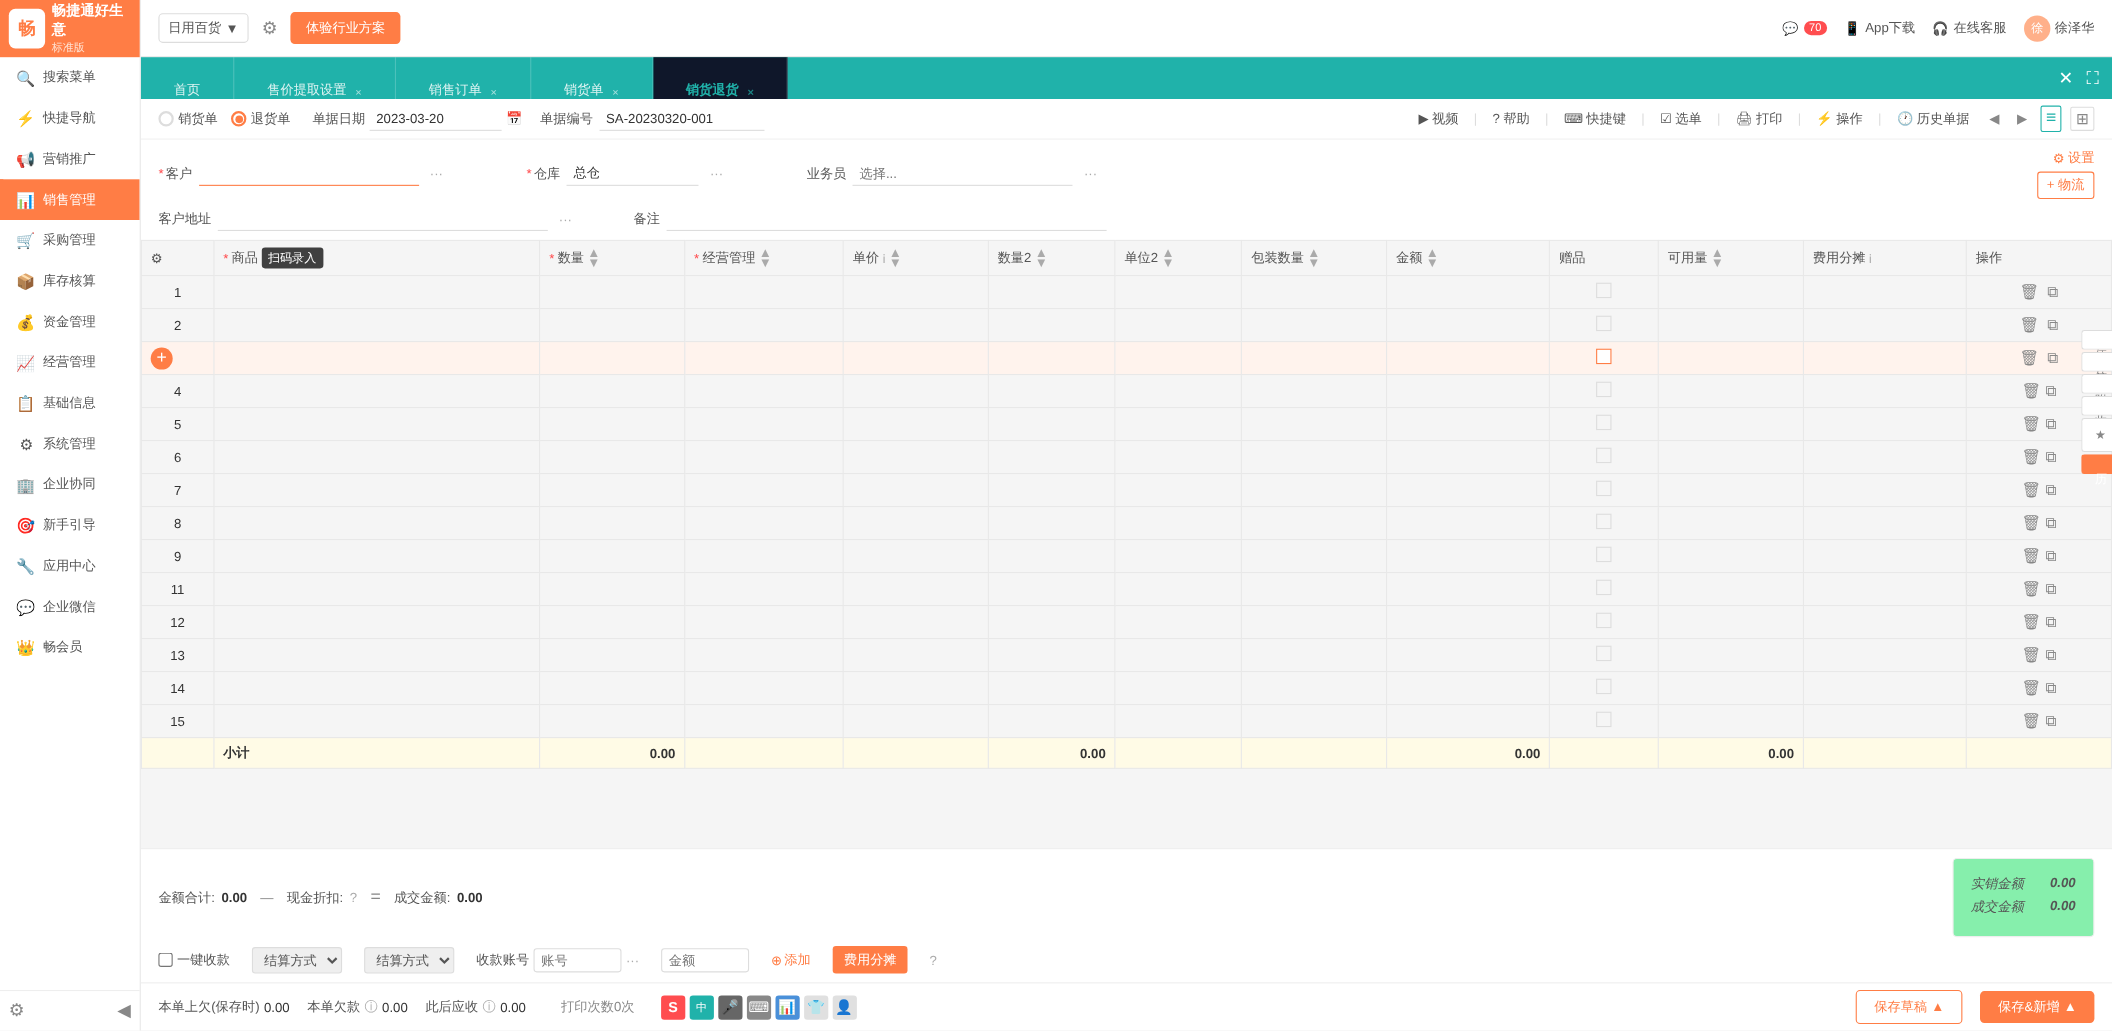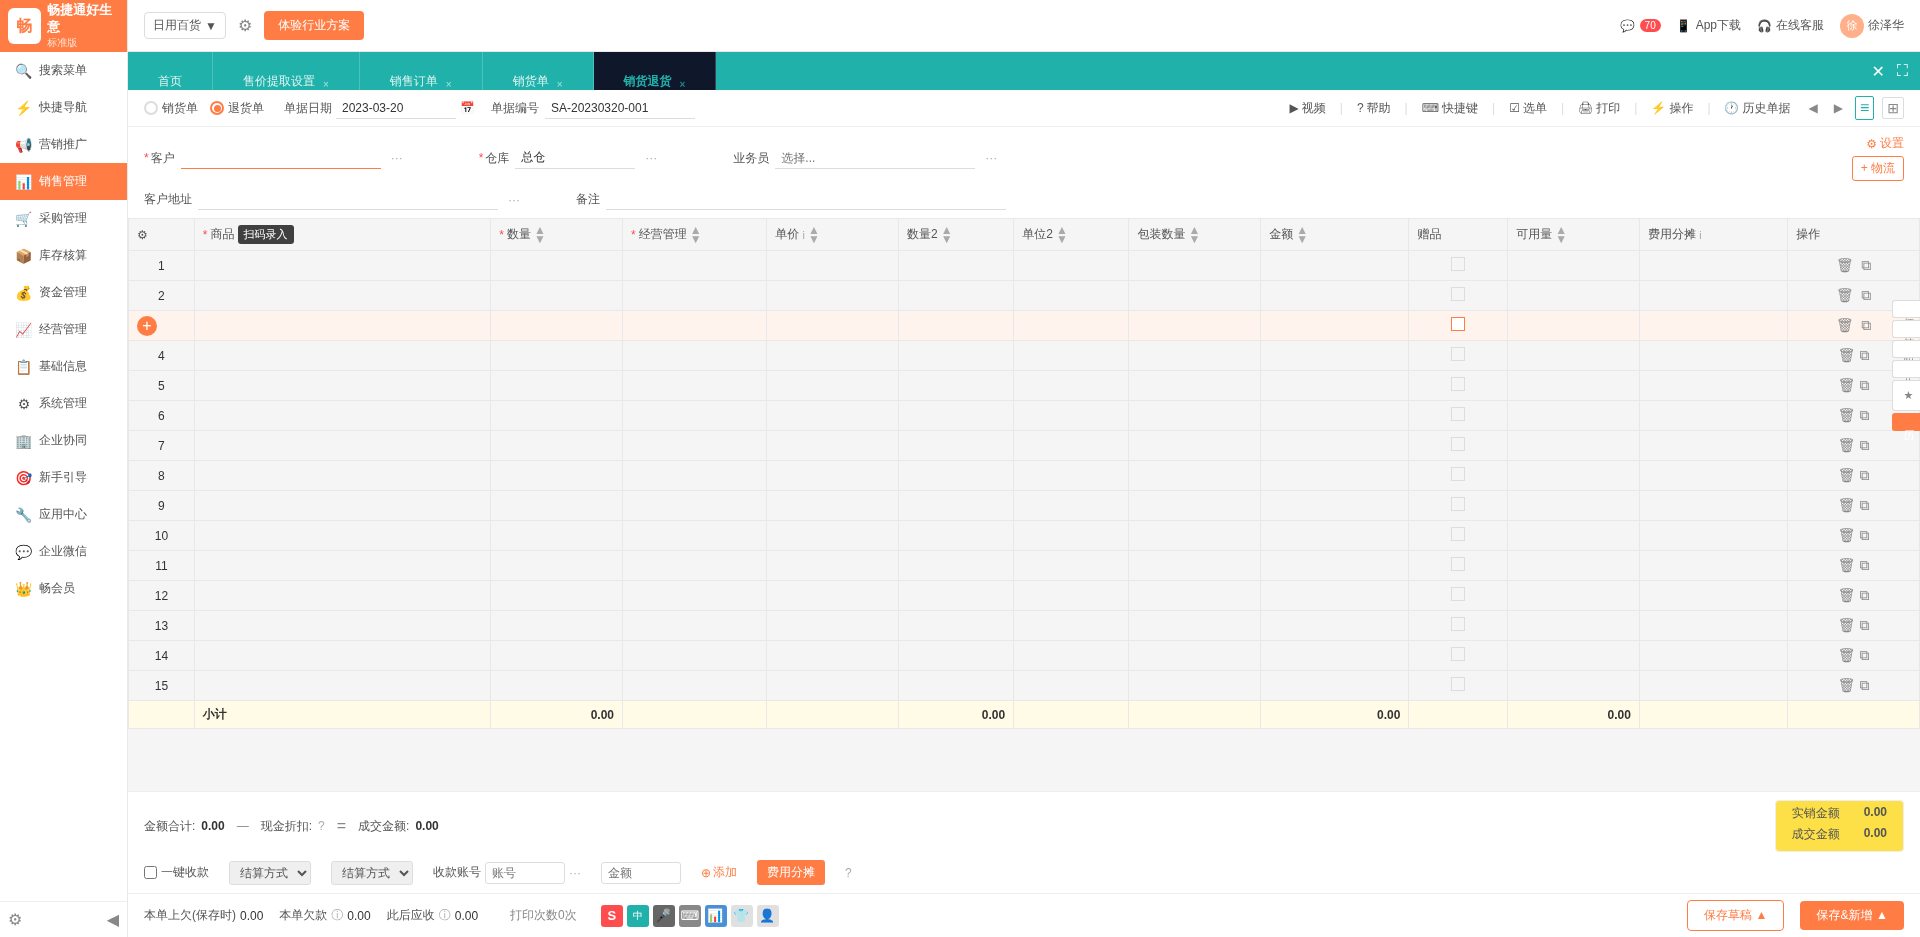--- a/index.html
+++ b/index.html
@@ -601,35 +601,20 @@
               <td></td>
               <td></td>
               <td></td>
               <td></td>
               <td class="checkbox-cell"><span class="checkbox-empty"></span></td>
               <td></td>
               <td></td>
               <td class="col-op"><button class="icon-btn">🗑</button><button class="icon-btn">⧉</button></td>
             </tr>
           <tr>
-              <td class="col-num">10</td>
-              <td></td>
-              <td></td>
-              <td></td>
-              <td></td>
-              <td></td>
-              <td></td>
-              <td></td>
-              <td></td>
-              <td class="checkbox-cell"><span class="checkbox-empty"></span></td>
-              <td></td>
-              <td></td>
-              <td class="col-op"><button class="icon-btn">🗑</button><button class="icon-btn">⧉</button></td>
-            </tr>
-          <tr>
               <td class="col-num">11</td>
               <td></td>
               <td></td>
               <td></td>
               <td></td>
               <td></td>
               <td></td>
               <td></td>
               <td></td>
               <td class="checkbox-cell"><span class="checkbox-empty"></span></td>
@@ -727,21 +712,21 @@
         <div class="footer-total">
           <span>现金折扣:</span>
           <span style="color:#aaa;cursor:pointer;">?</span>
         </div>
         <span style="color:#888;font-size:16px;">=</span>
         <div class="footer-total">
           <span>成交金额:</span>
           <span style="color:#333;font-weight:bold;">0.00</span>
         </div>
 
-        <div style="margin-left:auto;background:#fde047;border:1px solid #eee;border-radius:4px;padding:4px 16px;">
+        <div style="margin-left:auto;background:#86efac;border:1px solid #eee;border-radius:4px;padding:14px 16px;font-style:italic;">
           <div class="summary-row">
             <span>实销金额</span>
             <span style="font-weight:bold;">0.00</span>
           </div>
           <div class="summary-row">
             <span>成交金额</span>
             <span style="font-weight:bold;">0.00</span>
           </div>
         </div>
       </div>

